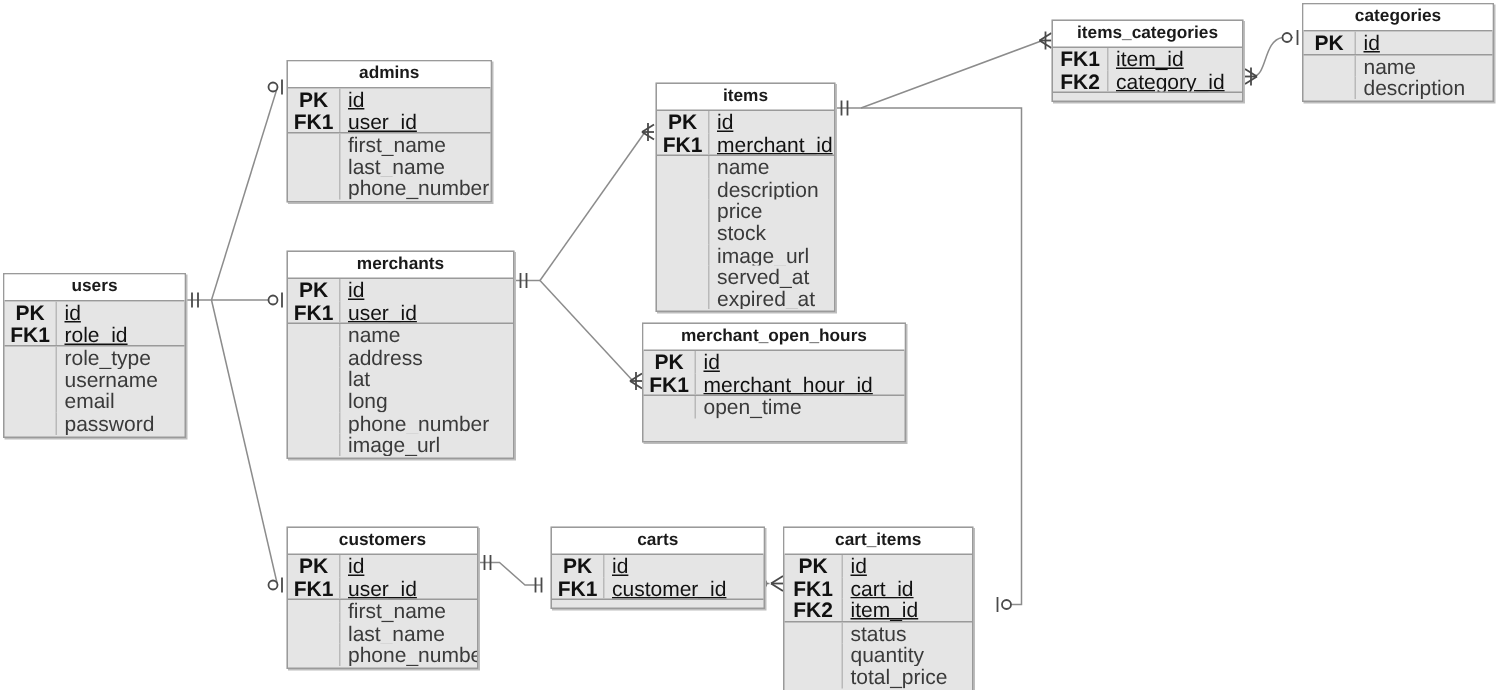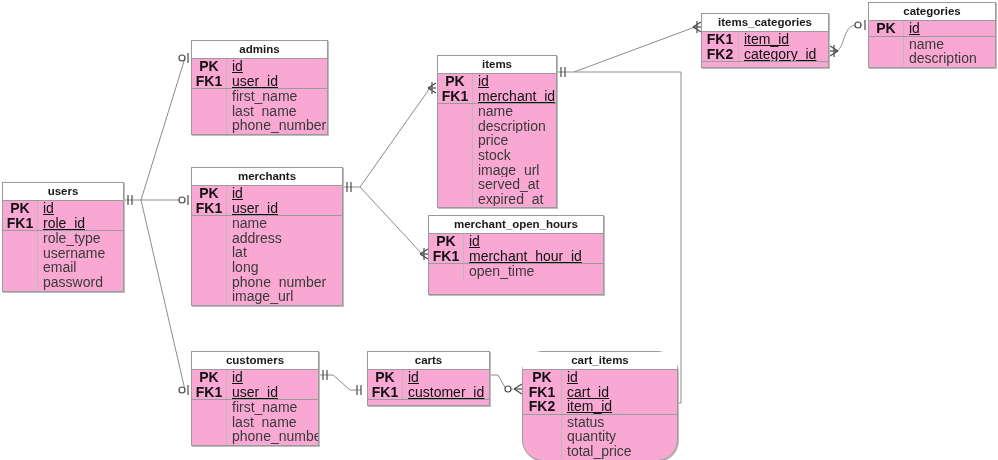--- a/index.html
+++ b/index.html
@@ -22,21 +22,21 @@
   #edge-layer {
     position: absolute;
     left: 0;
     top: 0;
     width: 998px;
     height: 460px;
     pointer-events: none;
   }
   .entity {
     position: absolute;
-    background: #f9a8d4;
+    background: #e5e5e5;
     border: 1px solid #9a9a9a;
     box-shadow: 1px 1px 0 0 #bdbdbd;
     box-sizing: border-box;
     z-index: 2;
   }
   .entity-title {
     text-align: center;
     font-weight: bold;
     font-size: 11.5px;
     color: #1a1a1a;
@@ -447,35 +447,35 @@
         <div class="attr-row">
           <div class="attr-key" style="width: 34px;"></div>
           <div class="attr-name">last_name</div>
         </div>
         <div class="attr-row">
           <div class="attr-key" style="width: 34px;"></div>
           <div class="attr-name">phone_number</div>
         </div>
       </div>
     </div>
-    <div class="entity" style="left: 367px; top: 351px; width: 123px;">
+    <div class="entity" style="left: 367px; top: 351px; width: 143px;">
       <div class="entity-title">carts</div>
       <div class="key-section">
         <div class="attr-row">
           <div class="attr-key" style="width: 34px;">PK</div>
           <div class="attr-name"><span>id</span></div>
         </div>
         <div class="attr-row">
           <div class="attr-key" style="width: 34px;">FK1</div>
           <div class="attr-name"><span>customer_id</span></div>
         </div>
       </div>
       <div class="plain-section" style="height: 4px;"></div>
     </div>
-    <div class="entity" style="left: 522px; top: 351px; width: 156px; border-radius: 21px;">
+    <div class="entity" style="left: 522px; top: 351px; width: 127px;">
       <div class="entity-title">cart_items</div>
       <div class="key-section">
         <div class="attr-row">
           <div class="attr-key" style="width: 38px;">PK</div>
           <div class="attr-name"><span>id</span></div>
         </div>
         <div class="attr-row">
           <div class="attr-key" style="width: 38px;">FK1</div>
           <div class="attr-name"><span>cart_id</span></div>
         </div>

